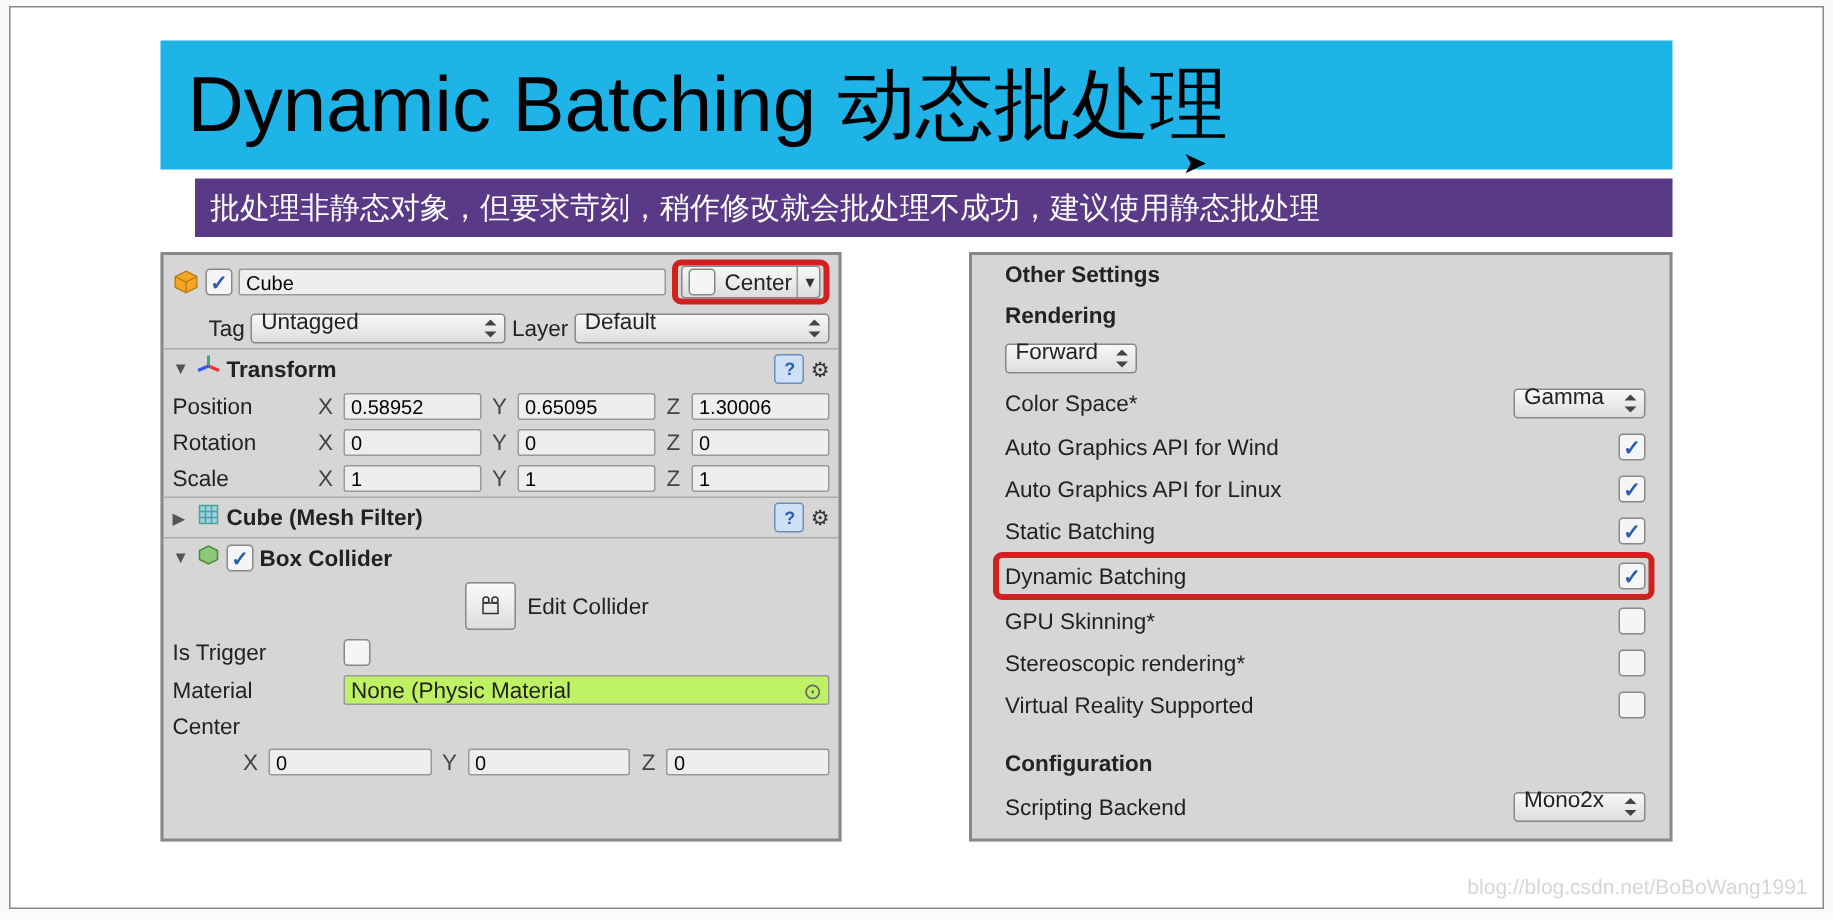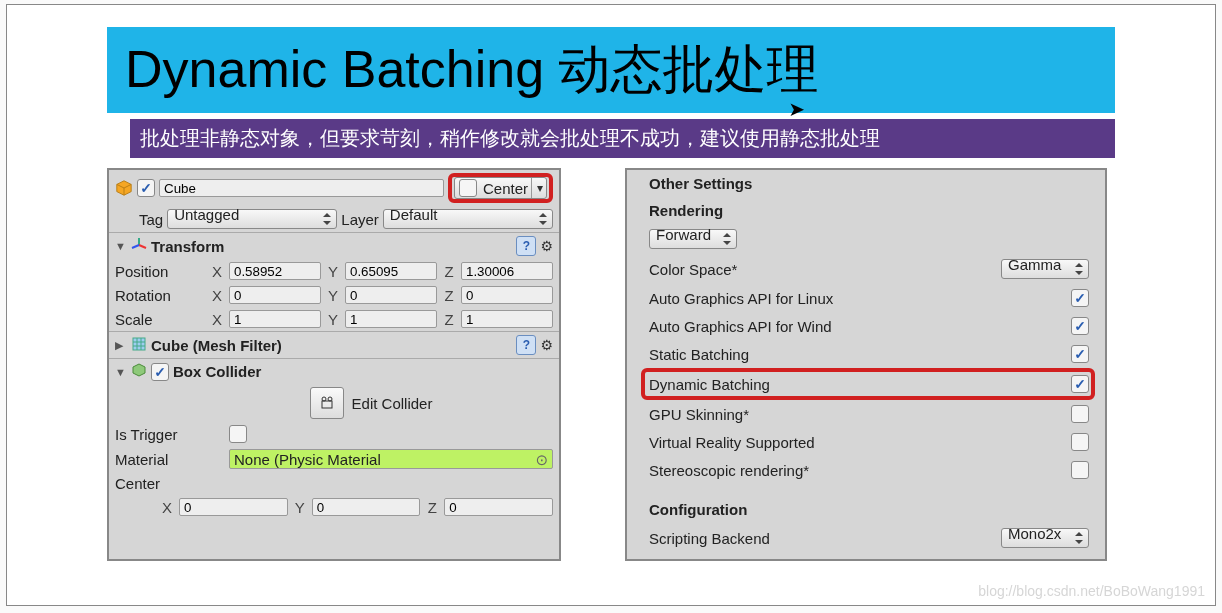--- a/index.html
+++ b/index.html
@@ -48,21 +48,21 @@
   }
   .panel {
     border: 2px solid #888;
     background: #d6d6d6;
     display: flex;
     flex-direction: column;
     font-size: 15px;
     color:#222;
   }
   .panel.left { width: 450px; }
-  .panel.right { width: 478px; padding-bottom:6px;}
+  .panel.right { width: 478px; padding-bottom:6px;margin-left:21px;}
   .row { display: flex; align-items: center; padding: 3px 6px; gap: 4px; }
   .sep { border-top:1px solid #aaa; }
   .foldout {
     color:#555;
     font-size:11px;
     width:12px;
     display:inline-block;
   }
   .cube-icon {
     width:18px;height:18px;
@@ -363,45 +363,45 @@
             <span>Forward</span>
           </span>
       </div>
       <div class="right-row">
         <span class="right-label">Color Space*</span>
         <span class="dropdown right-dropdown">
             <span>Gamma</span>
           </span>
       </div>
       <div class="right-row">
+        <span class="right-label">Auto Graphics API for Wind</span>
+        <span class="checkbox checked"></span>
+      </div>
+      <div class="right-row">
         <span class="right-label">Auto Graphics API for Linux</span>
-        <span class="checkbox checked"></span>
-      </div>
-      <div class="right-row">
-        <span class="right-label">Auto Graphics API for Wind</span>
         <span class="checkbox checked"></span>
       </div>
       <div class="right-row">
         <span class="right-label">Static Batching</span>
         <span class="checkbox checked"></span>
       </div>
       <div class="highlight-row">
         <span class="right-label">Dynamic Batching</span>
         <span class="checkbox checked"></span>
       </div>
       <div class="right-row">
         <span class="right-label">GPU Skinning*</span>
         <span class="checkbox"></span>
       </div>
       <div class="right-row">
+        <span class="right-label">Stereoscopic rendering*</span>
+        <span class="checkbox"></span>
+      </div>
+      <div class="right-row">
         <span class="right-label">Virtual Reality Supported</span>
-        <span class="checkbox"></span>
-      </div>
-      <div class="right-row">
-        <span class="right-label">Stereoscopic rendering*</span>
         <span class="checkbox"></span>
       </div>
       <div style="height:12px"></div>
       <div class="right-row bold">Configuration</div>
       <div class="right-row">
         <span class="right-label">Scripting Backend</span>
         <span class="dropdown right-dropdown">
             <span>Mono2x</span>
           </span>
       </div>

